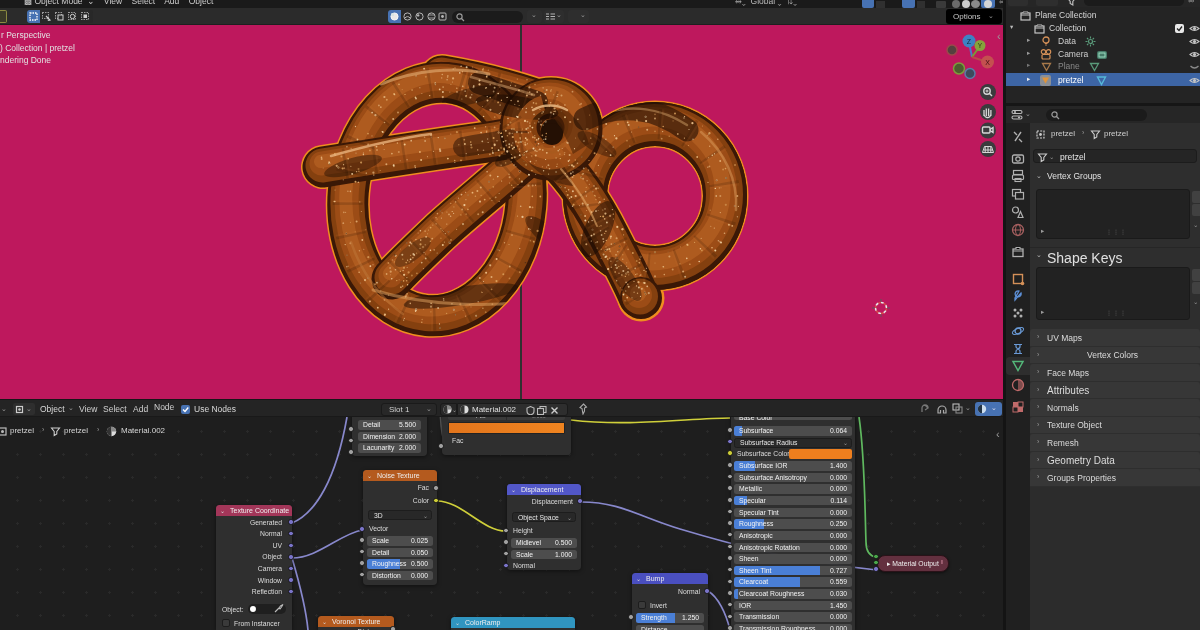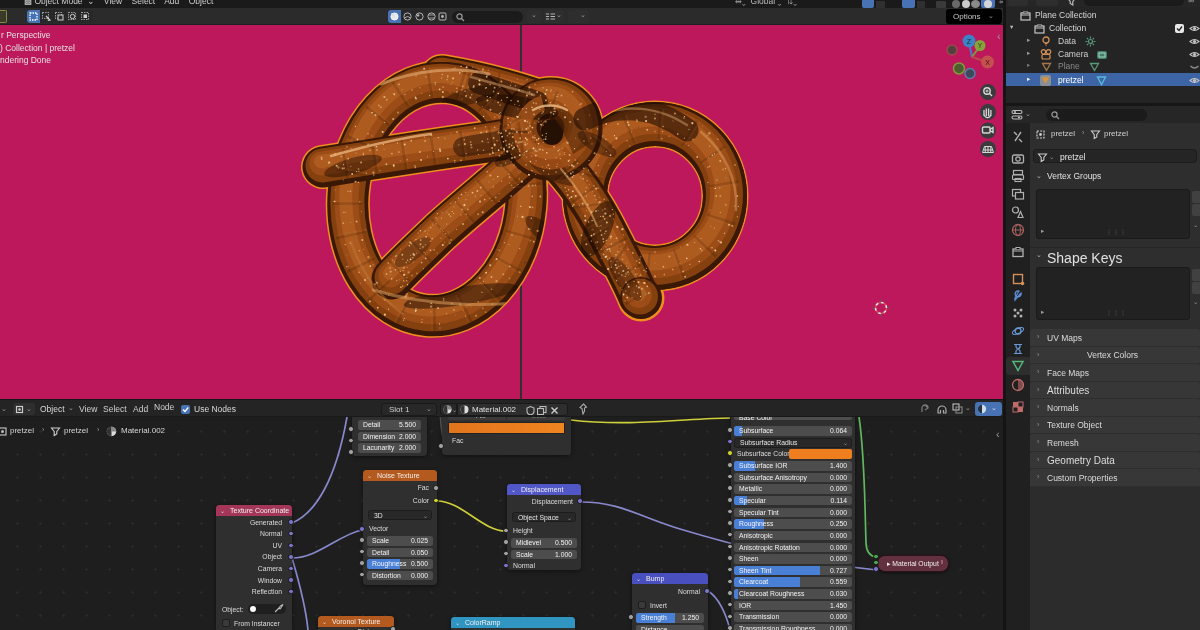--- a/index.html
+++ b/index.html
@@ -1800,21 +1800,21 @@
         <span class="txt" style="left:7px;top:297.75px;font-size:7px;color:#999;">›</span>
         <span class="txt" style="left:17px;top:297.25px;font-size:8.5px;color:#dcdcdc;">Texture Object</span>
         <div class="abs" style="left:0;top:311.3px;width:170px;height:16.55px;background:#373737;border-radius:3px 3px 0 0;"></div>
         <span class="txt" style="left:7px;top:315.3px;font-size:7px;color:#999;">›</span>
         <span class="txt" style="left:17px;top:314.8px;font-size:8.5px;color:#dcdcdc;">Remesh</span>
         <div class="abs" style="left:0;top:328.85px;width:170px;height:16.55px;background:#373737;border-radius:3px 3px 0 0;"></div>
         <span class="txt" style="left:7px;top:332.85px;font-size:7px;color:#999;">›</span>
         <span class="txt" style="left:17px;top:332.35px;font-size:10px;color:#dcdcdc;">Geometry Data</span>
         <div class="abs" style="left:0;top:346.4px;width:170px;height:16.55px;background:#373737;border-radius:3px 3px 0 0;"></div>
         <span class="txt" style="left:7px;top:350.4px;font-size:7px;color:#999;">›</span>
-        <span class="txt" style="left:17px;top:349.9px;font-size:8.5px;color:#dcdcdc;">Custom Properties</span>
+        <span class="txt" style="left:17px;top:349.9px;font-size:8.5px;color:#dcdcdc;">Groups Properties</span>
         <div class="abs" style="left:0;top:363.95000000000005px;width:170px;height:150px;background:#2c2c2c;"></div>
       </div>
       <div class="abs" style="left:0;top:123px;width:24px;height:507px;background:#202020;">
         <svg class="abs" style="left:5px;top:6px;" width="14" height="14">
           <path d="M4,12 L10,3 M3,3 l3,3 M8,10 l3,3" stroke="#b0b0b0" stroke-width="1.4" fill="none"></path>
         </svg>
         <svg class="abs" style="left:5px;top:29px;" width="14" height="14">
           <rect x="1.5" y="3" width="11" height="8" rx="1.5" fill="none" stroke="#b0b0b0" stroke-width="1.3"></rect>
           <circle cx="7" cy="7" r="2.2" fill="none" stroke="#b0b0b0" stroke-width="1.2"></circle>
         </svg>

